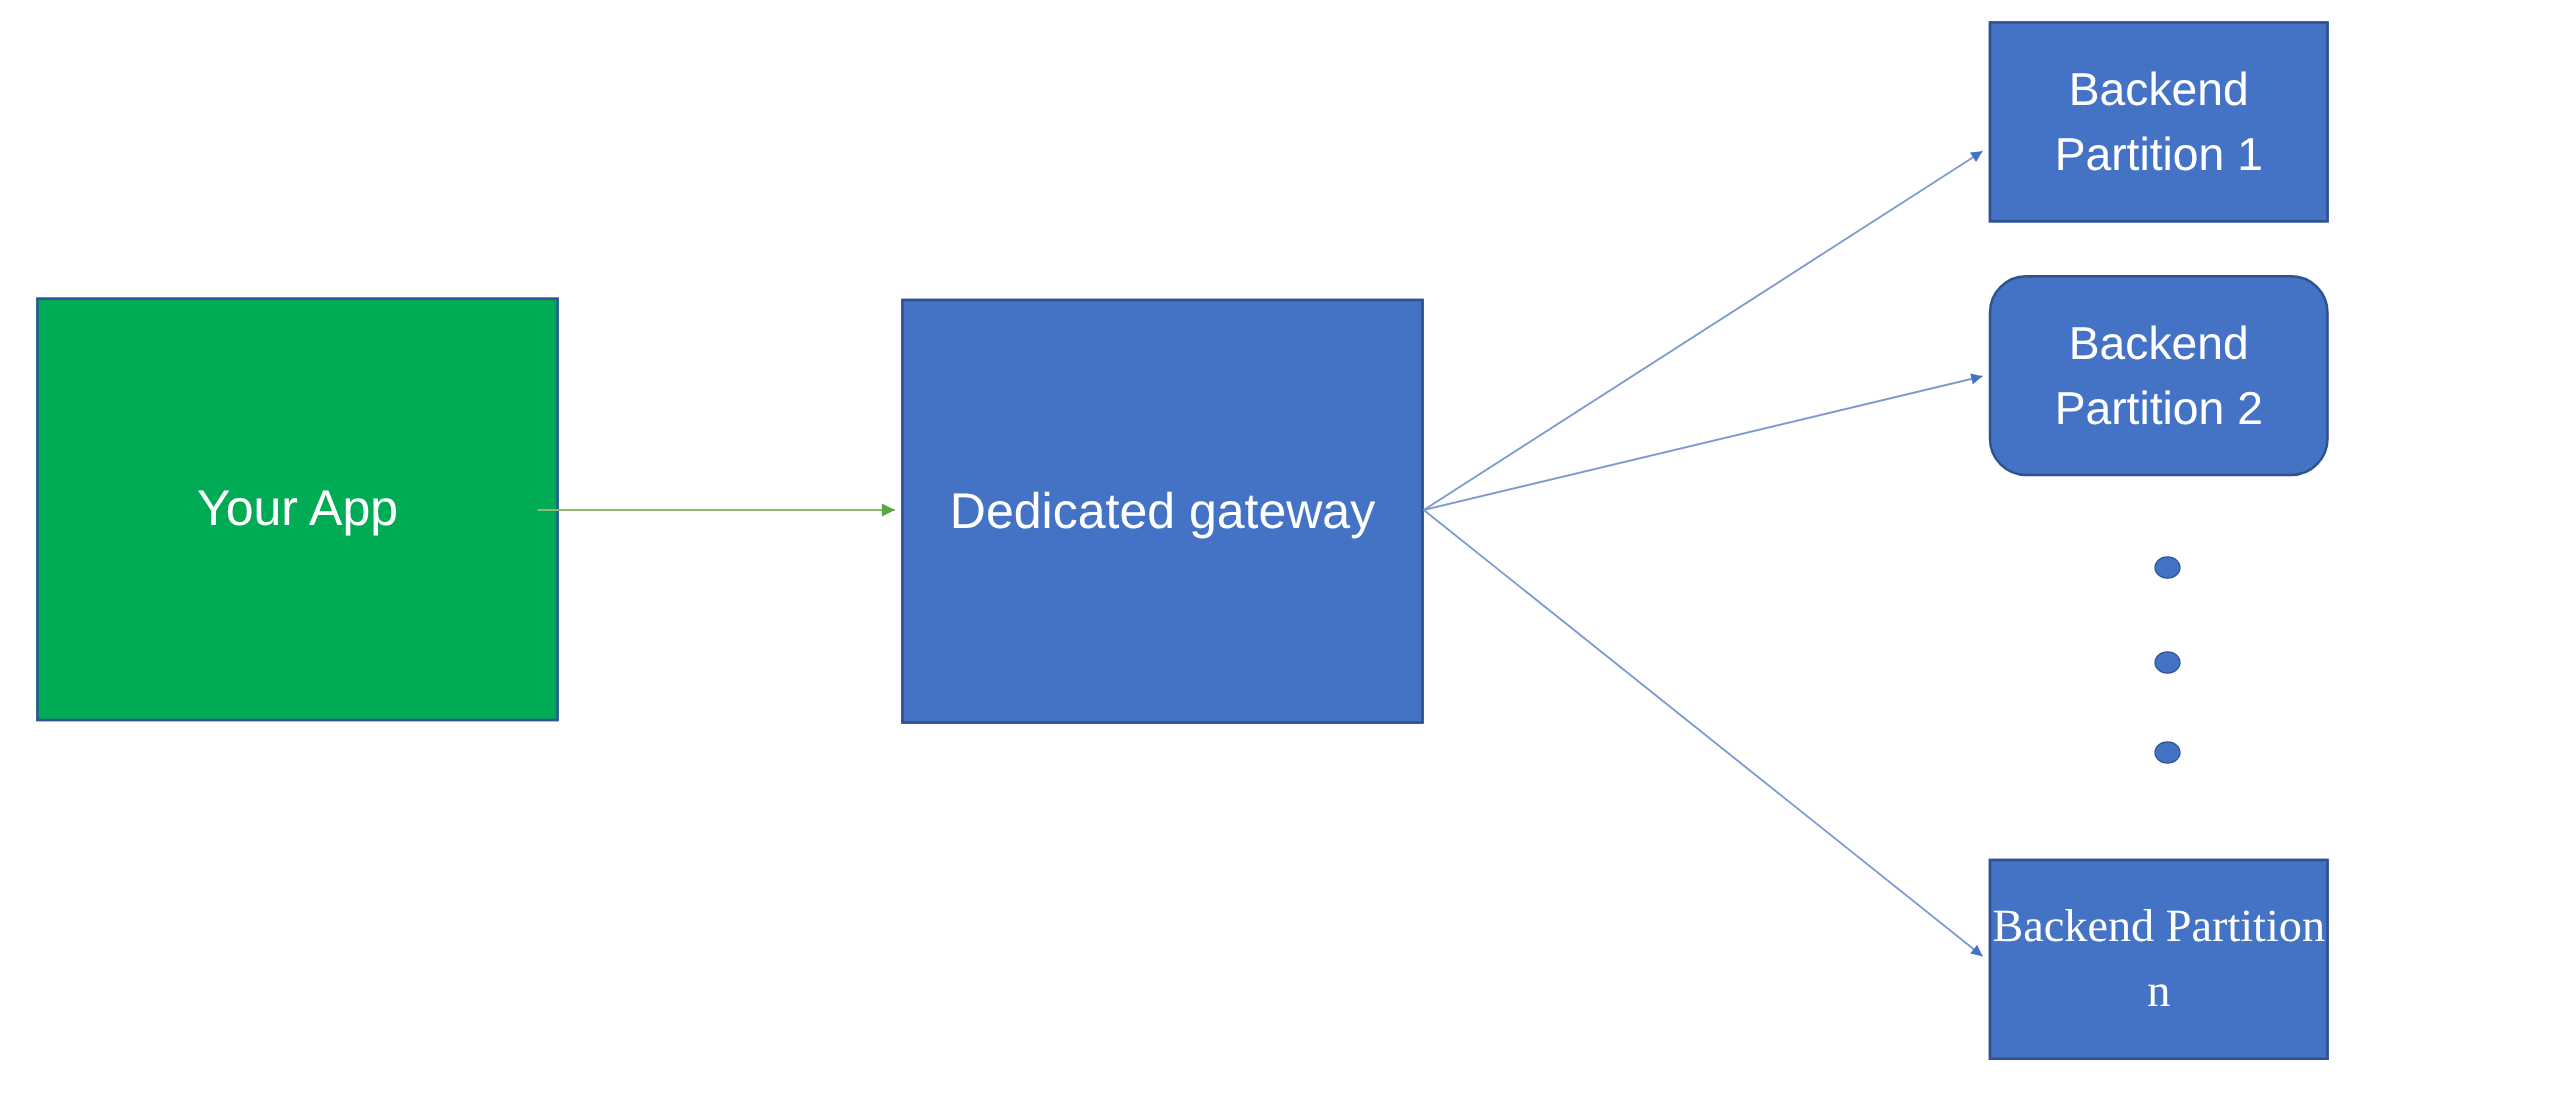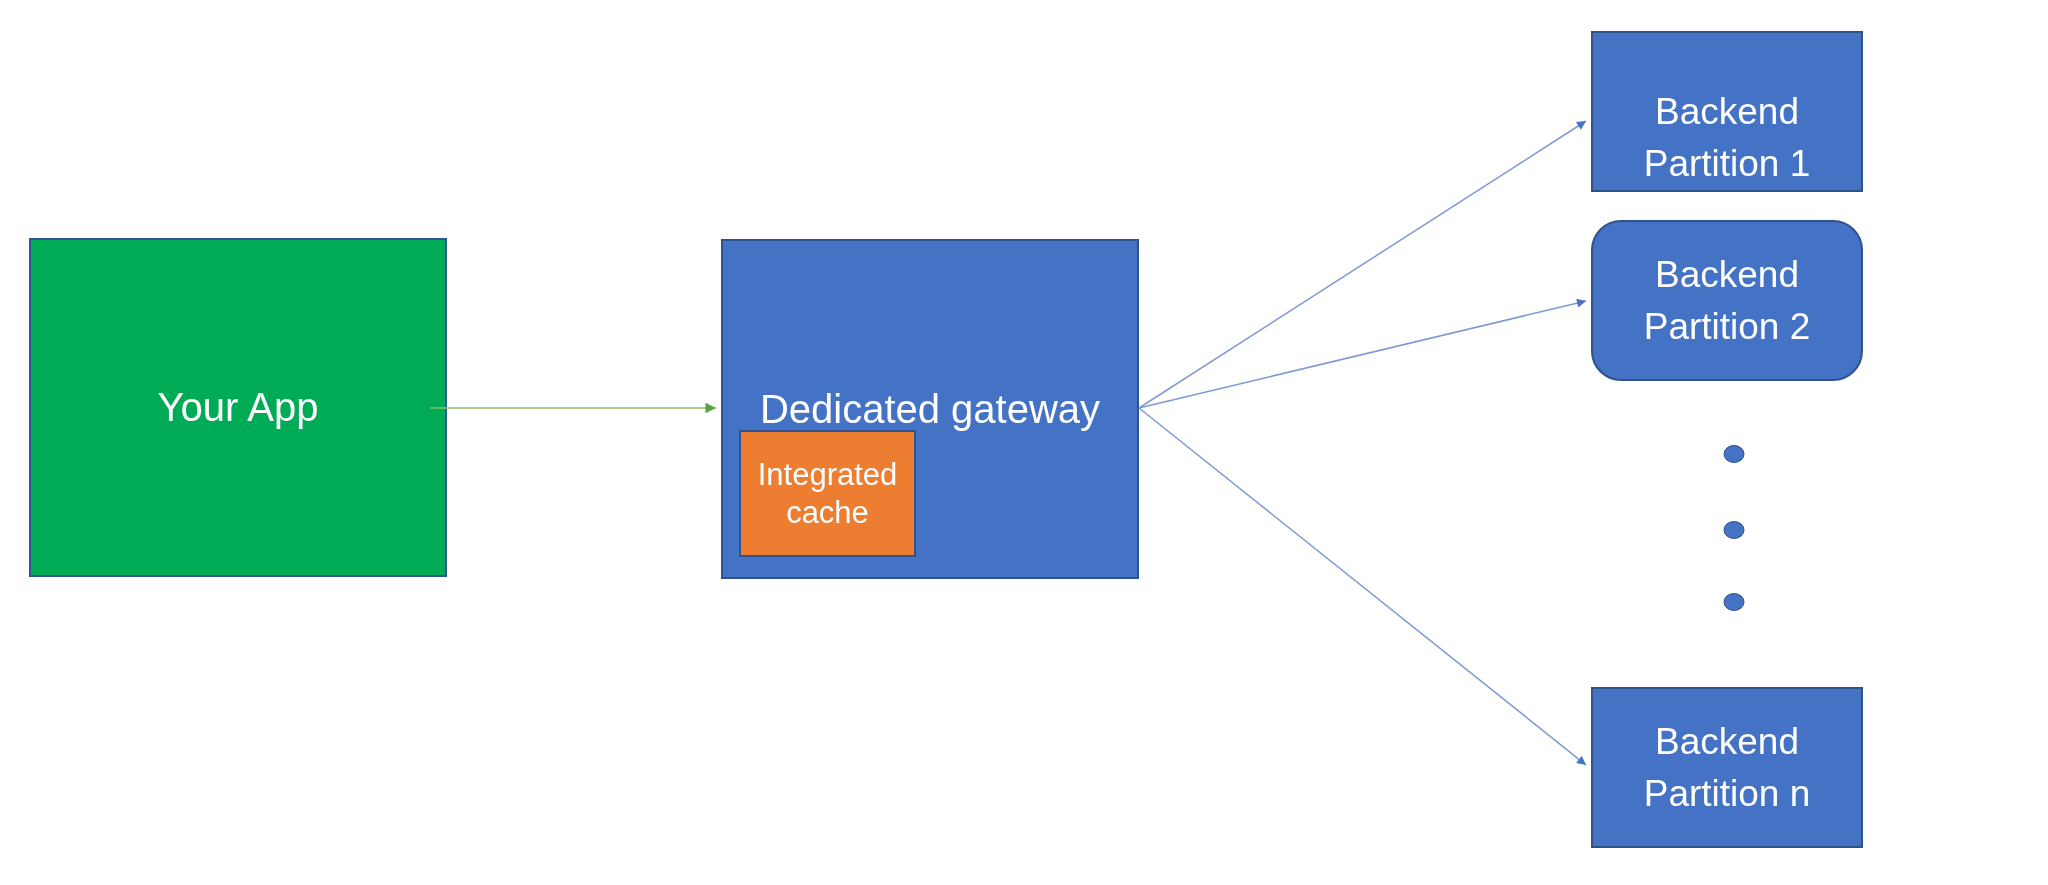--- a/index.html
+++ b/index.html
@@ -49,23 +49,23 @@
     z-index: 2;
   }
   .node-partition {
     left: 1591px;
     width: 272px; height: 161px;
     background: #4472C4;
     border: 2px solid #2F528F;
     font-size: 37px;
     line-height: 1.4;
   }
-  .node-partition-1 { top: 31px; align-items: flex-end; }
+  .node-partition-1 { top: 17px; }
   .node-partition-2 { top: 220px; border-radius: 30px; }
-  .node-partition-n { top: 687px; }
+  .node-partition-n { top: 687px; font-family: Liberation Serif, serif; }
   .label { display: inline-block; }
   .nowrap { white-space: nowrap; }
   .connector-layer {
     position: absolute;
     left: 0; top: 0;
     width: 2048px; height: 885px;
     z-index: 5;
     pointer-events: none;
   }
 </style>
@@ -98,23 +98,20 @@
   </svg>
 
   <div class="node node-gateway">
     <span class="label nowrap">Dedicated gateway</span>
   </div>
 
   <div class="node node-your-app">
     <span class="label nowrap">Your App</span>
   </div>
 
-  <div class="node node-cache">
-    <span class="label">Integrated cache</span>
-  </div>
 
   <div class="node node-partition node-partition-1">
     <span class="label">Backend Partition 1</span>
   </div>
 
   <div class="node node-partition node-partition-2">
     <span class="label">Backend Partition 2</span>
   </div>
 
   <div class="node node-partition node-partition-n">

